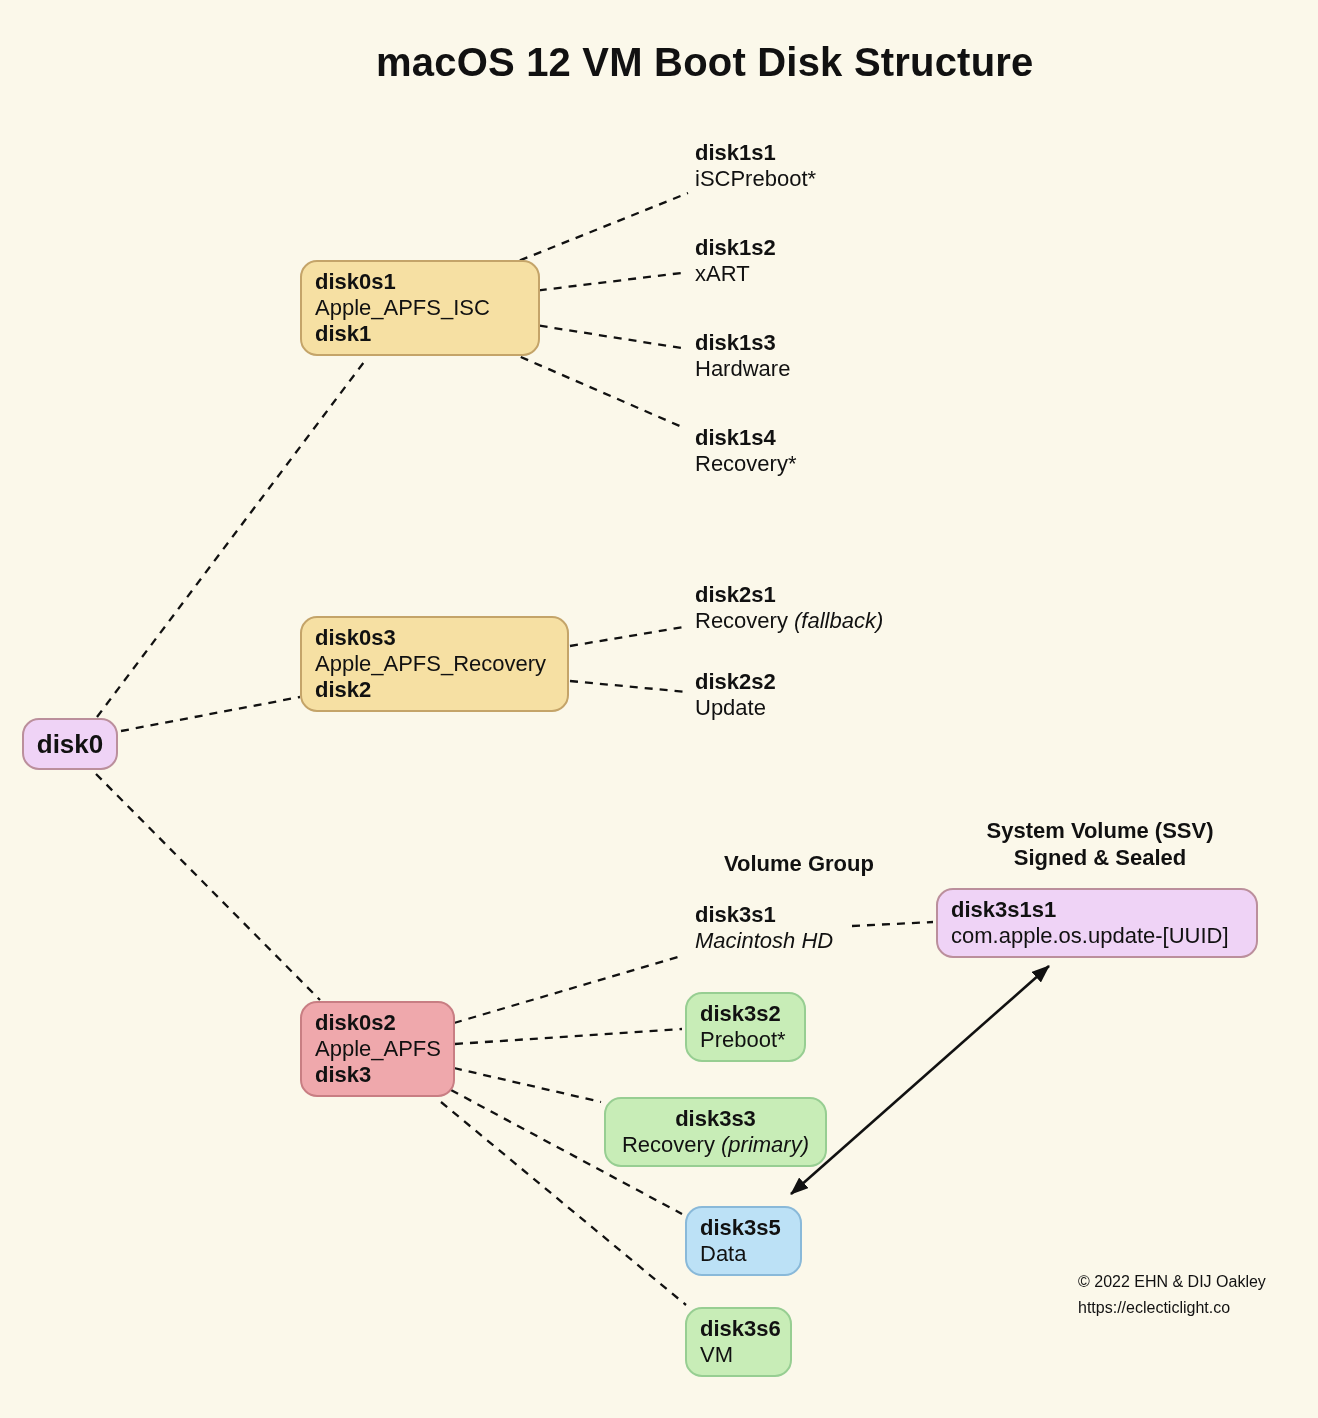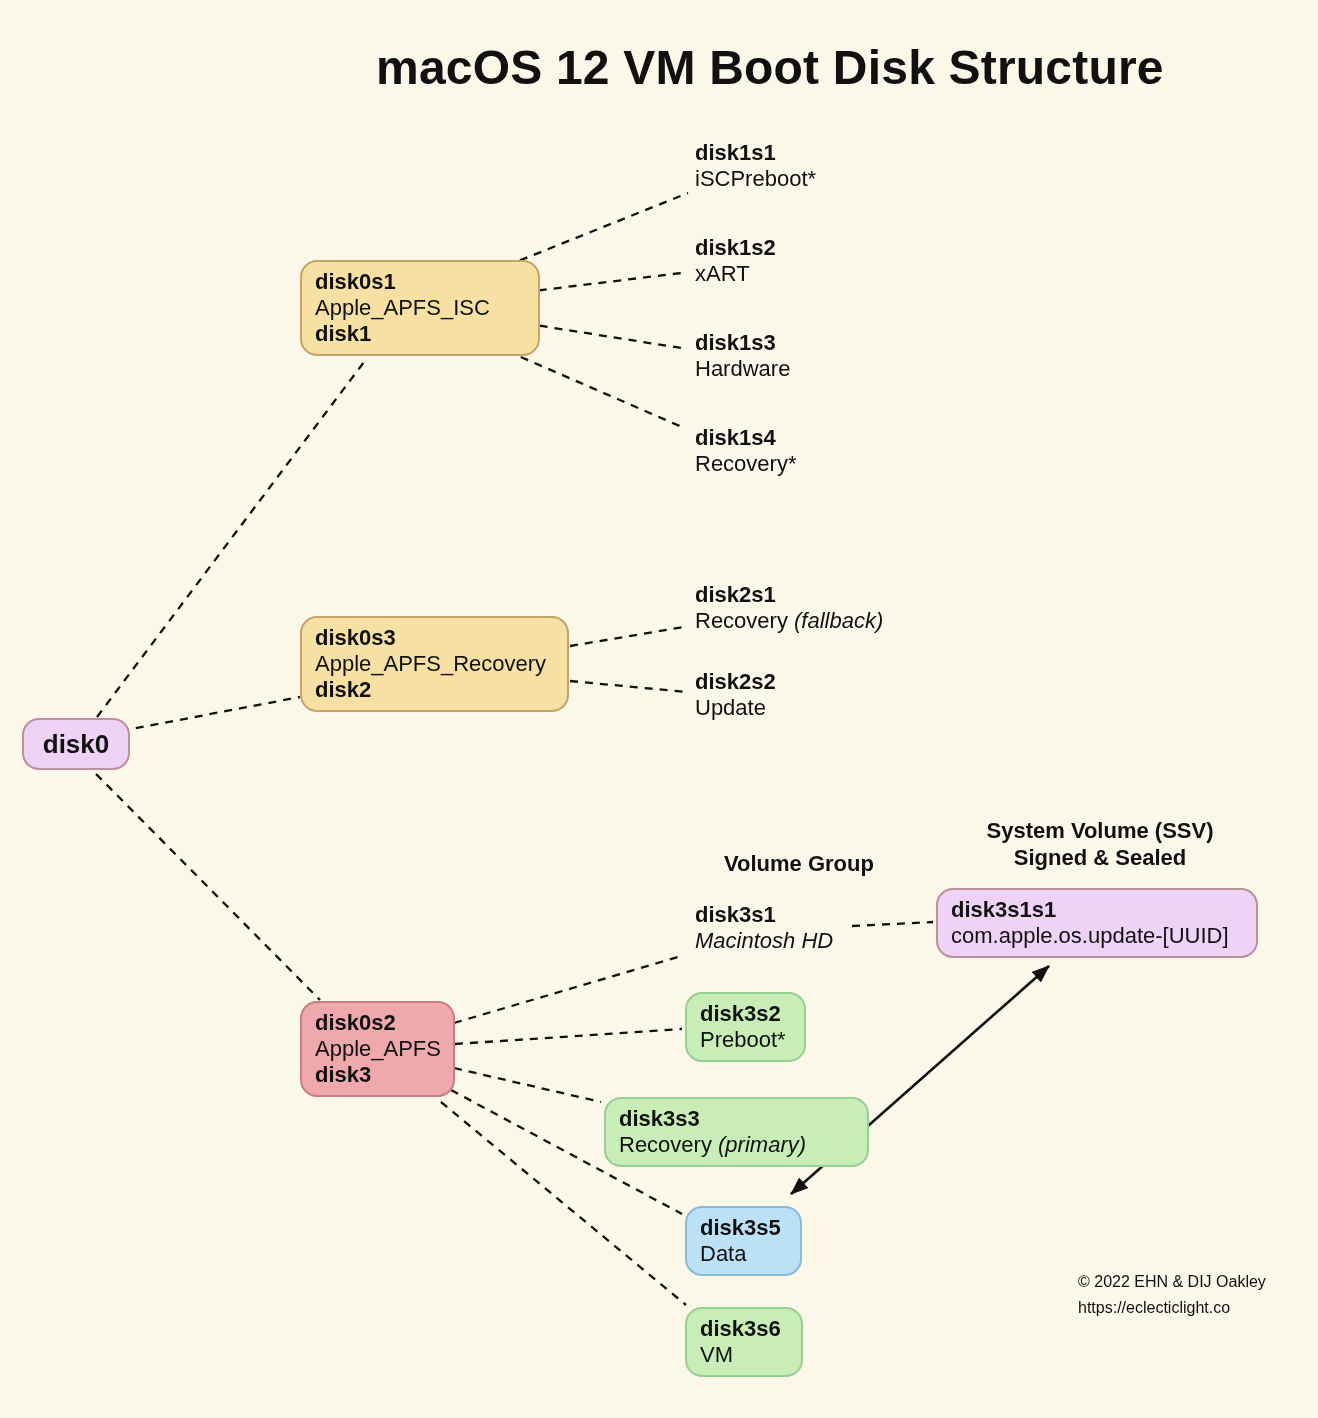--- a/index.html
+++ b/index.html
@@ -18,21 +18,21 @@
   .wires {
     position: absolute;
     left: 0; top: 0;
     width: 1318px; height: 1418px;
     pointer-events: none;
   }
   .title {
     position: absolute;
     left: 376px; top: 40px;
     margin: 0;
-    font-size: 48px;
+    font-size: 40px;
     font-weight: bold;
     white-space: nowrap;
     letter-spacing: 0.2px;
   }
   .node {
     position: absolute;
     box-sizing: border-box;
     border: 2px solid;
     border-radius: 17px;
     padding: 7px 13px;
@@ -104,21 +104,21 @@
       <line x1="454" y1="1068" x2="601" y2="1102"></line>
       <line x1="451" y1="1090" x2="682" y2="1214"></line>
       <line x1="441" y1="1102" x2="686" y2="1305"></line>
       <line x1="852" y1="926" x2="933" y2="922"></line>
     </g>
     <line x1="791" y1="1194" x2="1049" y2="966" stroke="#111" stroke-width="2.6" marker-start="url(#ah)" marker-end="url(#ah)"></line>
   </svg>
 
   <h1 class="title">macOS 12 VM Boot Disk Structure</h1>
 
-  <div class="node purple center" style="left:22px; top:718px; width:108px; height:52px;">
+  <div class="node purple center" style="left:22px; top:718px; width:96px; height:52px;">
     <span>disk0</span>
   </div>
 
   <div class="node tan" style="left:300px; top:260px; width:240px;">
     <div class="nm">disk0s1</div>
     <div class="ds">Apple_APFS_ISC</div>
     <div class="nm">disk1</div>
   </div>
 
   <div class="node tan" style="left:300px; top:616px; width:269px;">
@@ -136,31 +136,31 @@
   <div class="node purple" style="left:936px; top:888px; width:322px;">
     <div class="nm">disk3s1s1</div>
     <div class="ds">com.apple.os.update-[UUID]</div>
   </div>
 
   <div class="node green" style="left:685px; top:992px; width:121px;">
     <div class="nm">disk3s2</div>
     <div class="ds">Preboot*</div>
   </div>
 
-  <div class="node green" style="left:604px; top:1097px; width:265px;">
+  <div class="node green" style="left:604px; top:1097px; width:223px;text-align:center;">
     <div class="nm">disk3s3</div>
     <div class="ds"><span>Recovery</span> <i>(primary)</i></div>
   </div>
 
   <div class="node blue" style="left:685px; top:1206px; width:117px;">
     <div class="nm">disk3s5</div>
     <div class="ds">Data</div>
   </div>
 
-  <div class="node green" style="left:685px; top:1307px; width:118px;">
+  <div class="node green" style="left:685px; top:1307px; width:107px;">
     <div class="nm">disk3s6</div>
     <div class="ds">VM</div>
   </div>
 
   <div class="label" style="left:695px; top:140px;">
     <div class="lbl-name">disk1s1</div>
     <div class="lbl-desc">iSCPreboot*</div>
   </div>
 
   <div class="label" style="left:695px; top:235px;">

